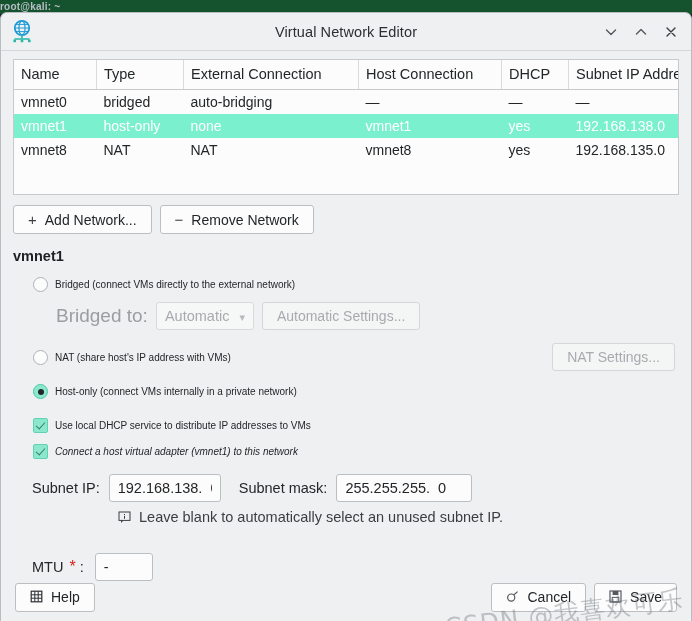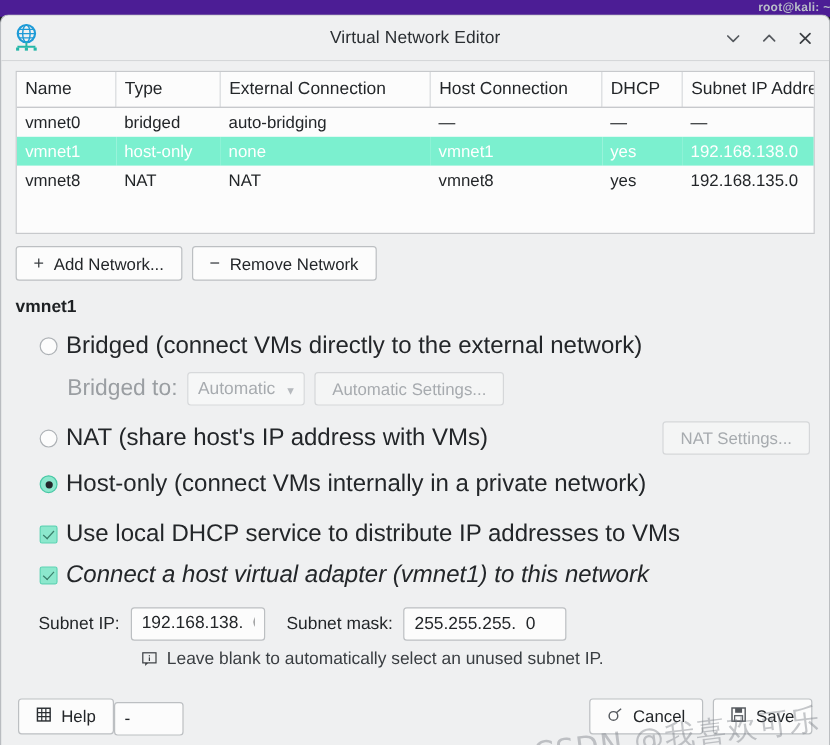--- a/index.html
+++ b/index.html
@@ -10,25 +10,25 @@
     overflow: hidden;
     font-family: "Liberation Sans", sans-serif;
     background: #1d2027;
   }
 
   
   #desktop-strip {
     position: absolute;
     left: 0; top: 0;
     width: 692px; height: 14px;
-    background: #4c1d95;
+    background: #14532d;
     color: #b9bec8;
     font-size: 10px;
     font-weight: bold;
-    text-align: right;
+    text-align: left;
     line-height: 13px;
     letter-spacing: .2px;
     overflow: hidden;
   }
 
   
   #dialog {
     position: absolute;
     left: 0; top: 12px;
     width: 692px;
@@ -168,21 +168,21 @@
 
   
   .opt-row {
     display: flex;
     align-items: center;
     margin-top: 13px;
     padding-left: 20px;
   }
   .opt-row.tight { margin-top: 11px; font-style: italic; }
   .opt-label {
-    font-size: 20px;
+    font-size: 10px;
     color: #232629;
     margin-left: 7px;
     white-space: nowrap;
   }
 
   
   .radio {
     width: 15px; height: 15px;
     border-radius: 50%;
     border: 1px solid #aeb2b6;

